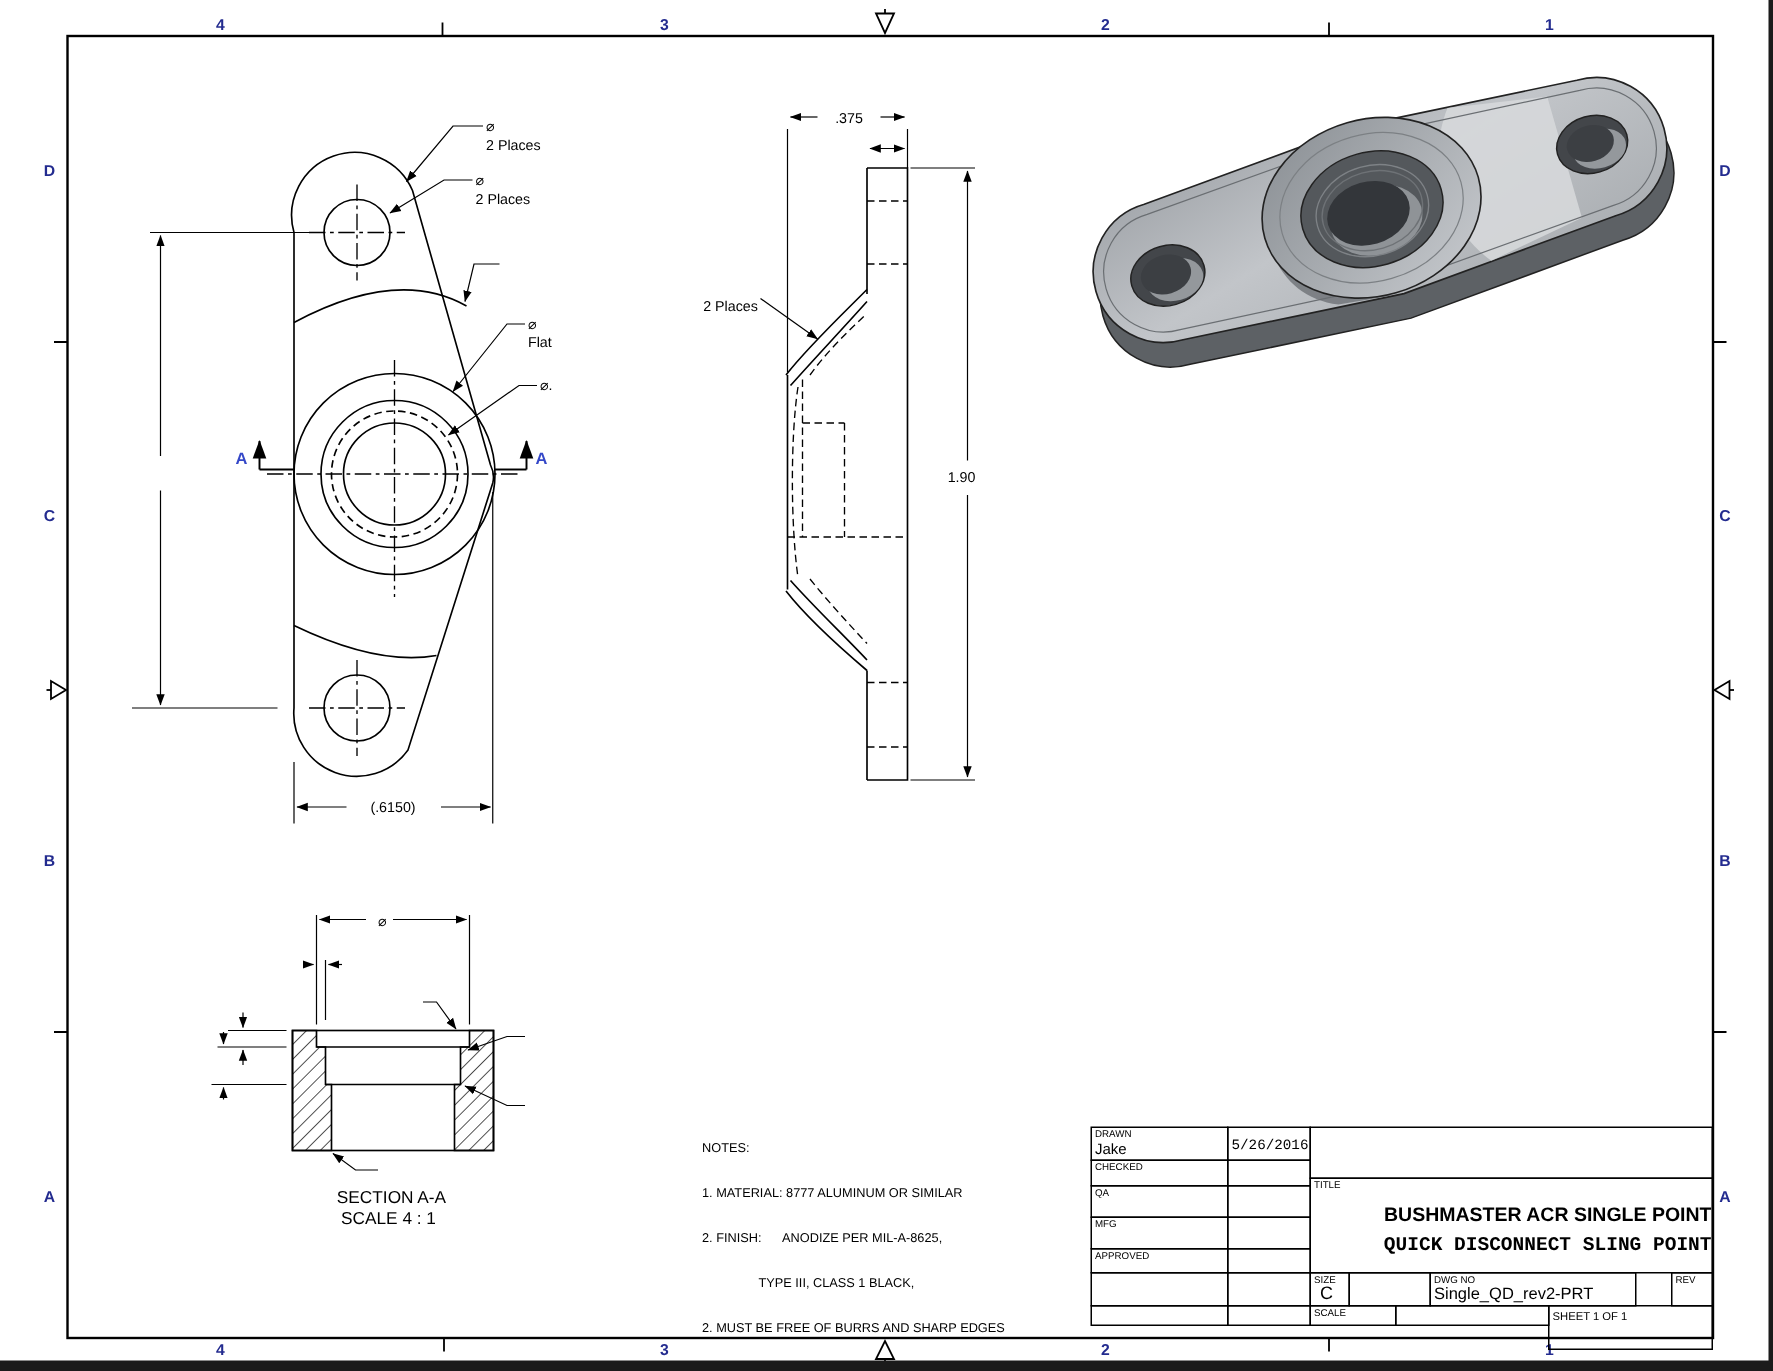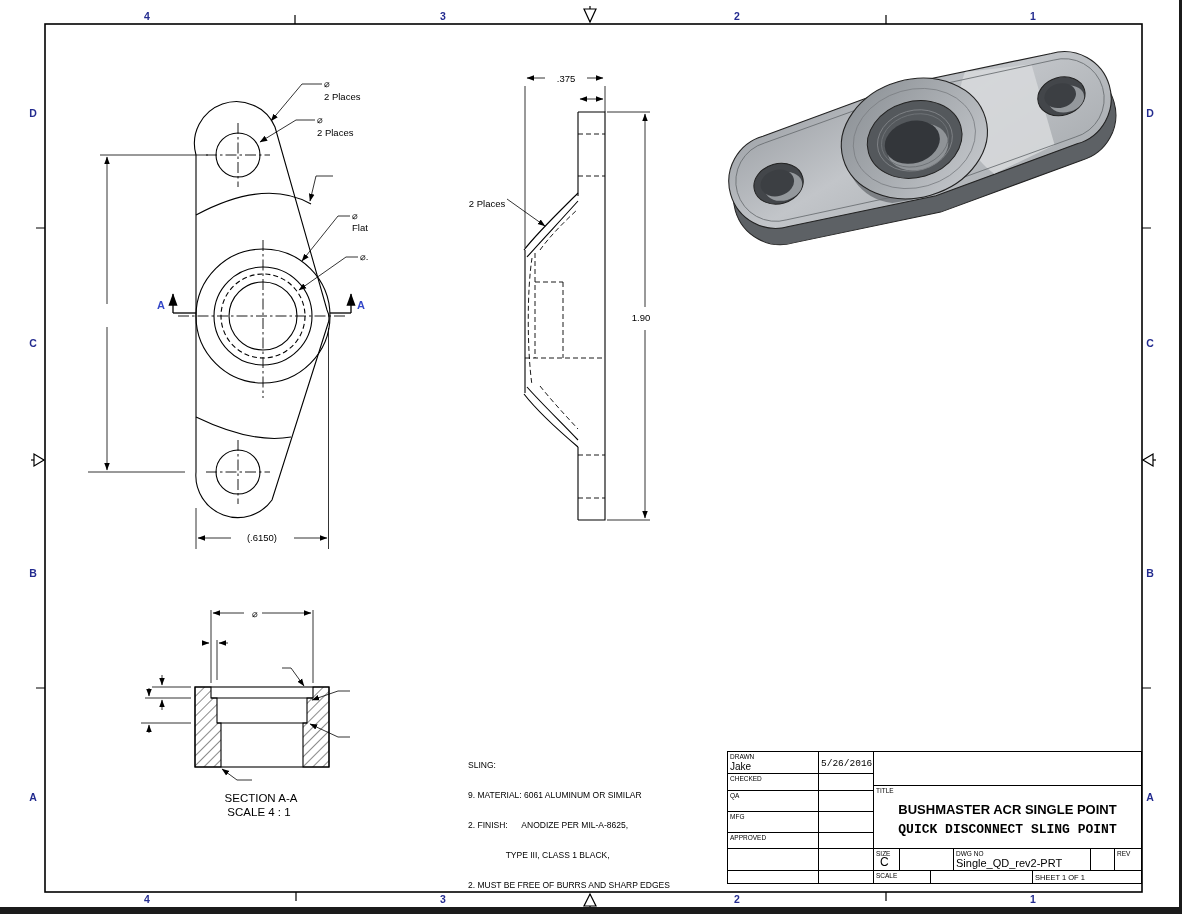--- a/index.html
+++ b/index.html
@@ -12,21 +12,21 @@
 
   
   .notes{position:absolute;left:468px;top:740px;width:270px;font-size:8.5px;
          line-height:10px;white-space:pre;color:#000;}
 
   
   .tb{position:absolute;left:727px;top:751px;width:415px;height:133px;font-size:6.5px;}
   .tb .cell{position:absolute;border:1px solid #000;box-sizing:border-box;overflow:hidden;}
   .tb .lab{position:absolute;left:2px;top:1px;font-size:6.5px;letter-spacing:0;}
   .tb .val{position:absolute;left:2px;bottom:1px;font-size:10px;}
-  .tb .ttl{position:absolute;left:0;right:0;text-align:center;font-size:13px;font-weight:600;}
+  .tb .ttl{position:absolute;left:0;right:0;text-align:right;font-size:13px;font-weight:600;}
 </style>
 </head>
 <body>
 
 <div id="sheet">
 
 <svg width="1182" height="914" viewBox="0 0 1182 914">
   <defs>
     <marker id="ar" viewBox="0 0 10 10" refX="9" refY="5" markerWidth="10" markerHeight="10" orient="auto-start-reverse">
       <path d="M0,1.5 L9.5,5 L0,8.5 Z" fill="#000"></path>
@@ -252,22 +252,22 @@
       <ellipse cx="-5" cy="-2" rx="48" ry="38" fill="#54585c" stroke="#222" stroke-width="1"></ellipse>
       <ellipse cx="-4" cy="6" rx="31" ry="23" fill="#8f9397"></ellipse>
       <ellipse cx="-8" cy="0" rx="28" ry="21" fill="#33363a"></ellipse>
       <ellipse cx="-5" cy="-1" rx="38" ry="30" fill="none" stroke="#7e8286" stroke-width="0.9"></ellipse>
       <ellipse cx="-5" cy="-1" rx="34" ry="26" fill="none" stroke="#6e7276" stroke-width="0.9"></ellipse>
     </g>
   </g>
 </svg>
 
 <div class="notes">
-  <div>SLING:</div>
-  <div>9. MATERIAL: 6061 ALUMINUM OR SIMILAR</div>
+  <div>NOTES:</div>
+  <div>1. MATERIAL: 8777 ALUMINUM OR SIMILAR</div>
   <div>2. FINISH:      ANODIZE PER MIL-A-8625,</div>
   <div>                TYPE III, CLASS 1 BLACK,</div>
   <div>2. MUST BE FREE OF BURRS AND SHARP EDGES</div>
   <div>     THAT WOULD AFFECT FIT, FORM OR FUNCTION</div>
 </div>
 
 <div class="tb">
 
   <div class="cell" style="left:0;top:0;width:92px;height:23px;">
     <span class="lab">DRAWN</span>
@@ -312,21 +312,21 @@
     <span class="lab">DWG NO</span>
     <span class="val" style="font-size:11px;">Single_QD_rev2-PRT</span>
   </div>
   <div class="cell" style="left:387px;top:97px;width:28px;height:23px;">
     <span class="lab">REV</span>
   </div>
   <div class="cell" style="left:146px;top:119px;width:58px;height:14px;">
     <span class="lab">SCALE</span>
   </div>
   <div class="cell" style="left:203px;top:119px;width:103px;height:14px;"></div>
-  <div class="cell" style="left:305px;top:119px;width:110px;height:14px;text-align:right;">
+  <div class="cell" style="left:305px;top:119px;width:110px;height:30px;text-align:right;">
     <span class="lab" style="font-size:7.5px;top:2px;">SHEET 1  OF 1</span>
   </div>
 </div>
 
 <div class="win-edge-r"></div>
 <div class="win-edge-b"></div>
 
 </div>
 
 </body></html>

